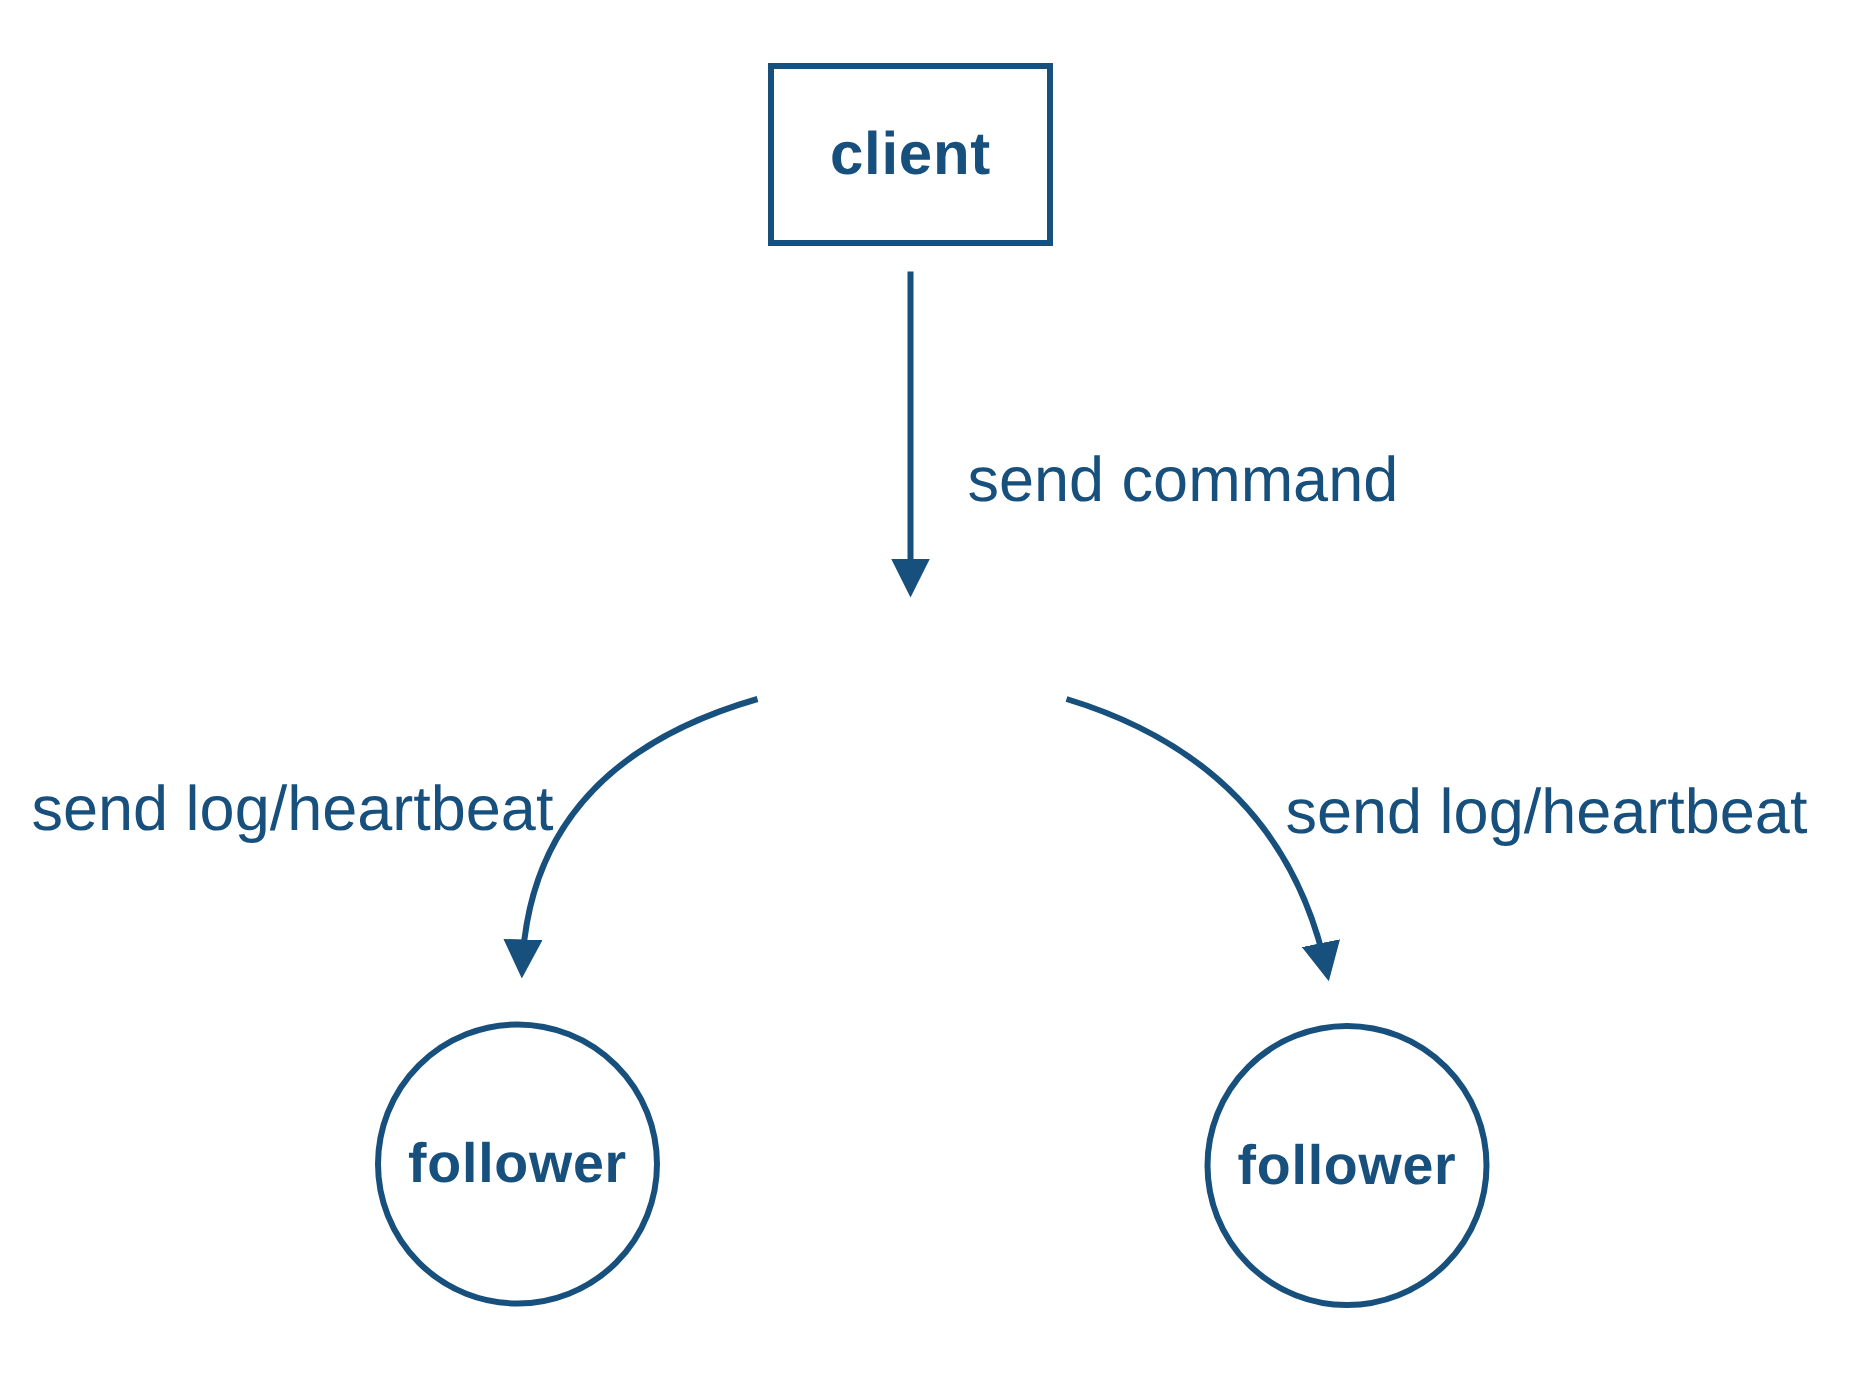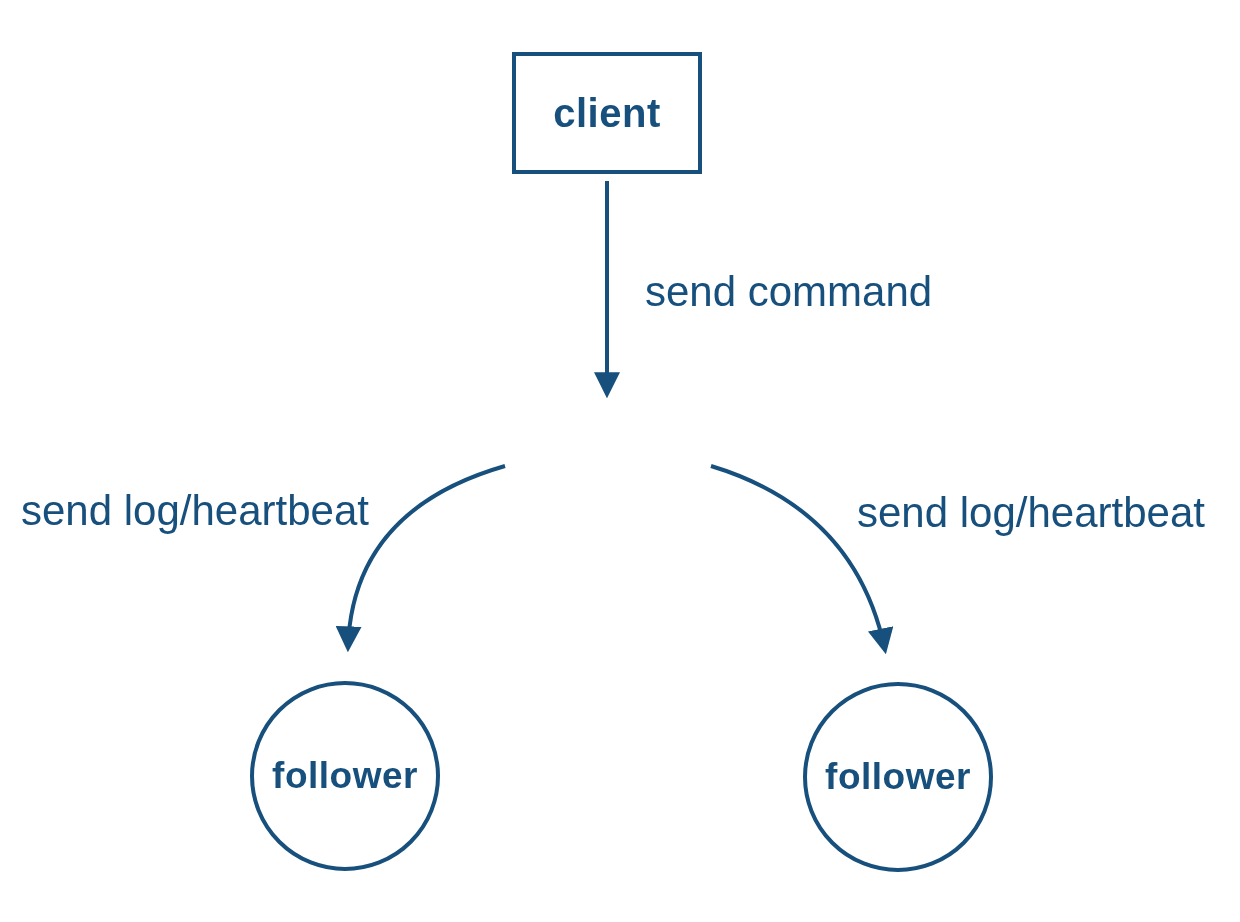--- a/index.html
+++ b/index.html
@@ -35,32 +35,33 @@
     display: flex;
     align-items: center;
     justify-content: center;
     border: 4px solid var(--accent);
     background: var(--background);
     color: var(--accent);
     font-weight: bold;
     font-size: 40px;
     letter-spacing: 0.5px;
   }
-  .node.rect   { left: 512px; top: 52px;  width: 190px; height: 122px; }
+  .node.rect   { left: 512px; top: 42px;  width: 190px; height: 122px; }
   .node.circle { width: 190px; height: 190px; border-radius: 50%; }
   .node.leader        { left: 513px; top: 416px; }
   .node.follower-left { left: 250px; top: 681px; font-size: 37px; }
   .node.follower-right{ left: 803px; top: 682px; font-size: 37px; }
   .edge-label {
     position: absolute;
     color: var(--accent);
     font-size: 42px;
     font-weight: normal;
     white-space: nowrap;
     line-height: 1.0;
+    margin-top: 28px;
   }
   .edge-label.cmd   { left: 645px; top: 271px; }
   .edge-label.left  { left: 21px;  top: 490px; }
   .edge-label.right { left: 857px; top: 492px; }
 </style>
 </head>
 <body>
 
 <div class="canvas">
 

